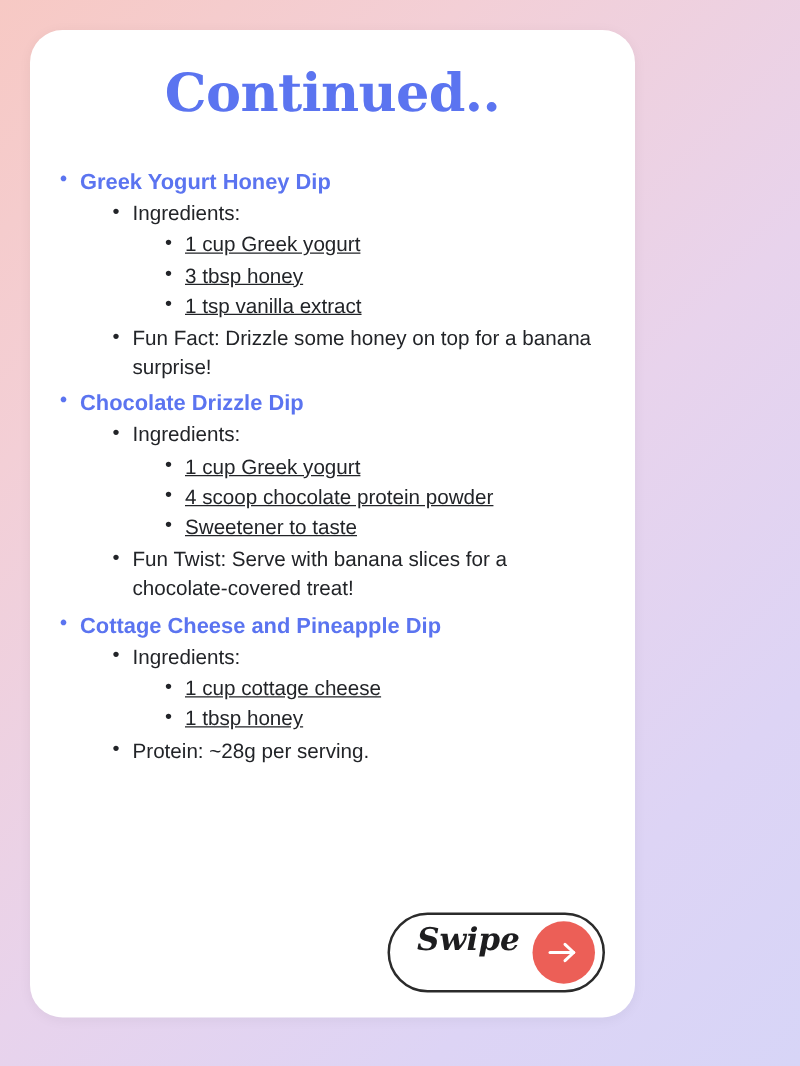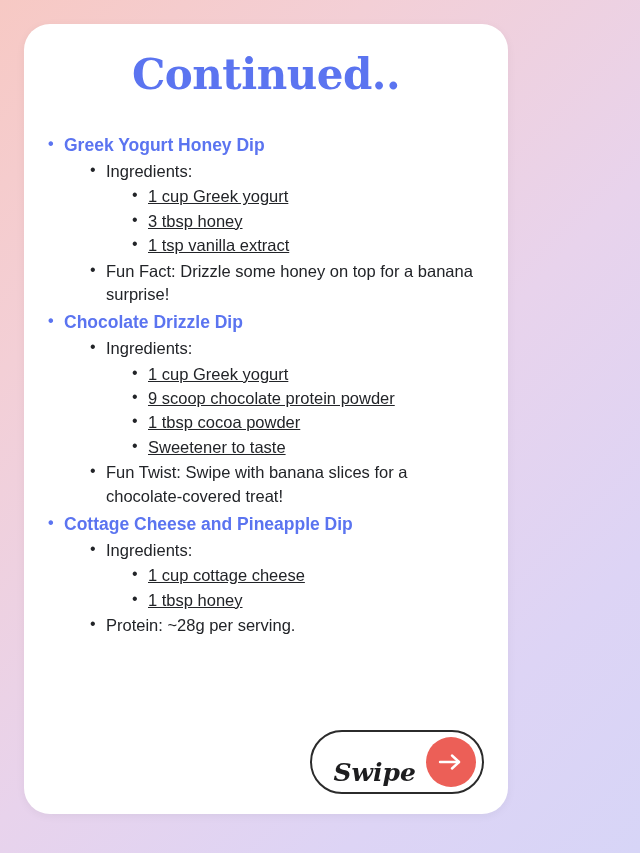--- a/index.html
+++ b/index.html
@@ -85,21 +85,21 @@
     font-size: 16.5px;
     margin-bottom: 1px;
   }
   .lvl3 > li::before { color: #222428; }
   .group { margin-bottom: 6px; }
   .swipe {
     position: absolute;
     right: 24px;
     bottom: 20px;
     display: flex;
-    align-items: flex-end;
+    align-items: flex-start;
     gap: 10px;
     background: #ffffff;
     border: 2px solid #2b2b2b;
     border-radius: 40px;
     padding: 5px 6px 5px 22px;
   }
   .swipe-label {
     font-family: "DejaVu Serif", serif;
     font-weight: bold;
     font-style: italic;
@@ -130,25 +130,24 @@
             <li><span>Ingredients:</span><ul class="lvl3">
                 <li>1 cup Greek yogurt</li>
                 <li>3 tbsp honey</li>
                 <li>1 tsp vanilla extract</li>
               </ul></li>
             <li><span>Fun Fact: Drizzle some honey on top for a banana surprise!</span></li>
           </ul></li>
         <li class="group"><span>Chocolate Drizzle Dip</span><ul class="lvl2">
             <li><span>Ingredients:</span><ul class="lvl3">
                 <li>1 cup Greek yogurt</li>
-                <li>9 scoop chocolate protein powder</li>
-                <li>1 tbsp cocoa powder</li>
+                <li>4 scoop chocolate protein powder</li>
                 <li>Sweetener to taste</li>
               </ul></li>
-            <li><span>Fun Twist: Swipe with banana slices for a chocolate-covered treat!</span></li>
+            <li><span>Fun Twist: Serve with banana slices for a chocolate-covered treat!</span></li>
           </ul></li>
         <li class="group"><span>Cottage Cheese and Pineapple Dip</span><ul class="lvl2">
             <li><span>Ingredients:</span><ul class="lvl3">
                 <li>1 cup cottage cheese</li>
                 <li>1 tbsp honey</li>
               </ul></li>
             <li><span>Protein: ~28g per serving.</span></li>
           </ul></li>
       </ul>
   </div>

